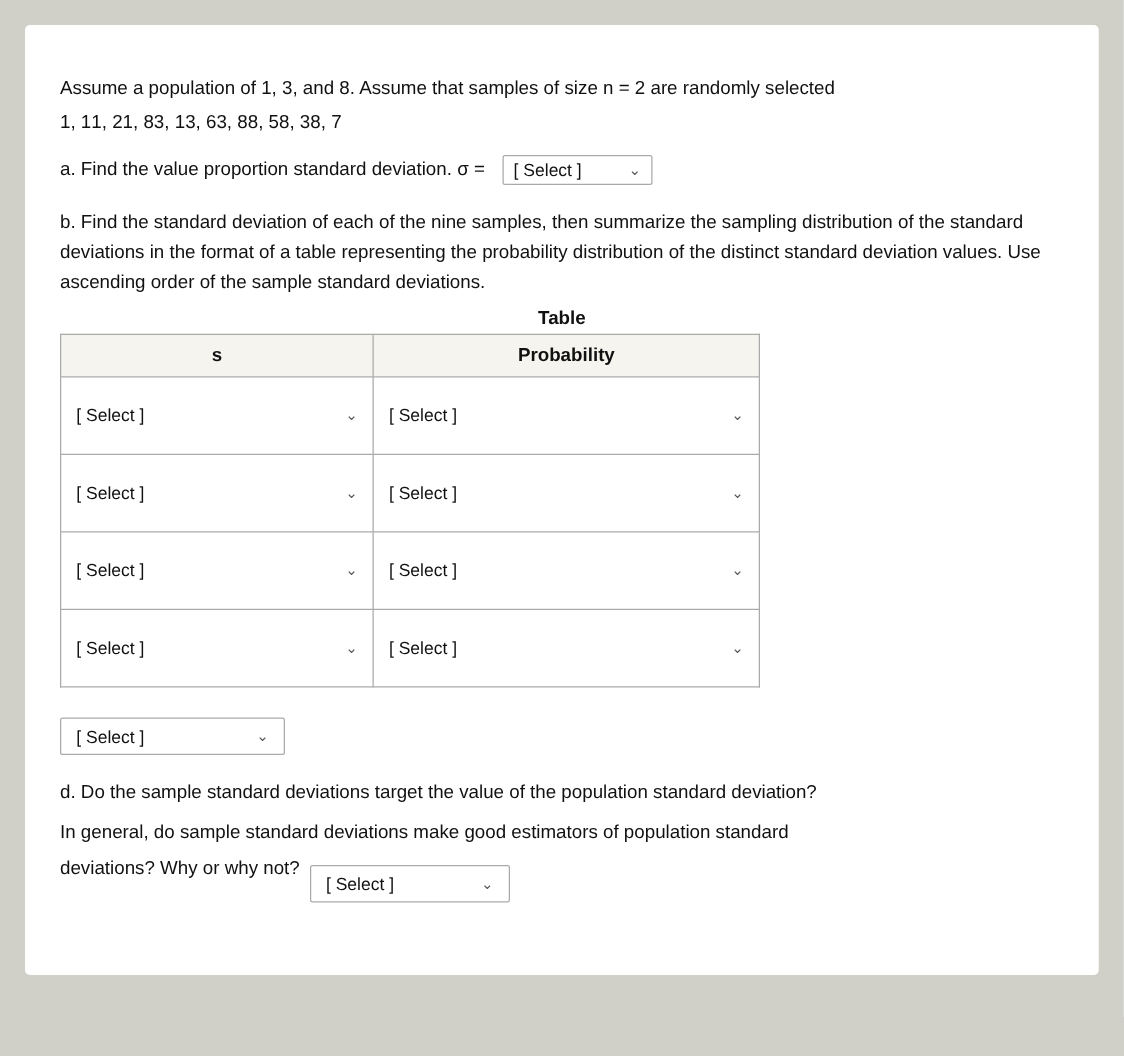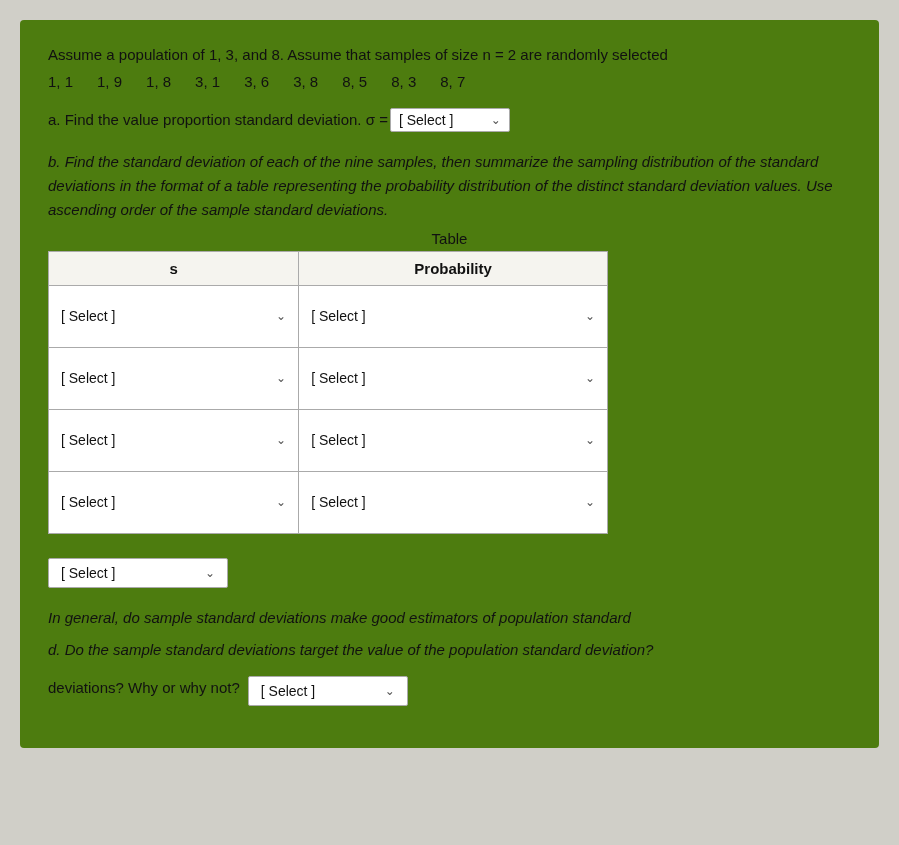--- a/index.html
+++ b/index.html
@@ -14,48 +14,46 @@
       font-size: 15px;
       color: #111;
       display: flex;
       justify-content: center;
       align-items: flex-start;
       min-height: 845px;
       padding: 20px;
     }
 
     .card {
-      background-color: #4d7c0f;
+      background-color: #ffffff;
       border-radius: 4px;
-      padding: 24px 28px;
+      padding: 40px 28px;
       max-width: 860px;
       width: 100%;
     }
 
     .intro-text {
       margin-bottom: 6px;
       line-height: 1.5;
     }
 
     .samples-row {
       display: flex;
-      gap: 24px;
       margin-bottom: 16px;
       font-size: 15px;
     }
 
     .section {
       margin-bottom: 18px;
     }
 
     .section-label {
       font-weight: normal;
       line-height: 1.6;
       margin-bottom: 8px;
-      font-style: italic;
     }
 
     .inline-select {
       display: inline-flex;
       align-items: center;
       border: 1px solid #aaa;
       background: #fff;
       border-radius: 2px;
       padding: 3px 8px;
       cursor: pointer;
@@ -71,21 +69,21 @@
       font-size: 12px;
       color: #555;
     }
 
     .table-section {
       margin-bottom: 18px;
     }
 
     .table-title {
       text-align: center;
-      font-weight: normal;
+      font-weight: bold;
       margin-bottom: 4px;
       font-size: 15px;
     }
 
     .prob-table {
       border-collapse: collapse;
       width: 100%;
       max-width: 560px;
       background: #fff;
       border: 1px solid #aaa;
@@ -139,35 +137,35 @@
     .block-select .chevron {
       margin-left: auto;
       padding-left: 8px;
       font-size: 12px;
       color: #555;
     }
 
     .sigma-line {
       display: flex;
       align-items: center;
-      gap: 2px;
+      gap: 14px;
       margin-top: 4px;
     }
   </style>
 </head>
 <body>
 
 <div class="card">
 
   <div class="section">
     <p class="intro-text">Assume a population of 1, 3, and 8. Assume that samples of size n = 2 are randomly selected</p>
     <div class="samples-row">
 
     <span>1, 1</span>
-        <span>1, 9</span>
+        <span>1, 2</span>
         <span>1, 8</span>
         <span>3, 1</span>
         <span>3, 6</span>
         <span>3, 8</span>
         <span>8, 5</span>
         <span>8, 3</span>
         <span>8, 7</span>
       </div>
   </div>
 
@@ -253,23 +251,23 @@
   </div>
 
   <div class="section">
     <div class="block-select">
       <span>[ Select ]</span>
       <span class="chevron">⌄</span>
     </div>
   </div>
 
   <div class="section">
+    <p class="section-label">d. Do the sample standard deviations target the value of the population standard deviation?</p>
     <p class="section-label">In general, do sample standard deviations make good estimators of population standard</p>
-    <p class="section-label">d. Do the sample standard deviations target the value of the population standard deviation?</p>
-    <div style="display:flex; align-items:center; gap:8px; flex-wrap:wrap;">
+    <div style="display:flex; gap:8px; flex-wrap:wrap;">
       <span>deviations? Why or why not?</span>
       <div class="block-select" style="min-width:160px;">
         <span>[ Select ]</span>
         <span class="chevron">⌄</span>
       </div>
     </div>
   </div>
 
 </div>
 

